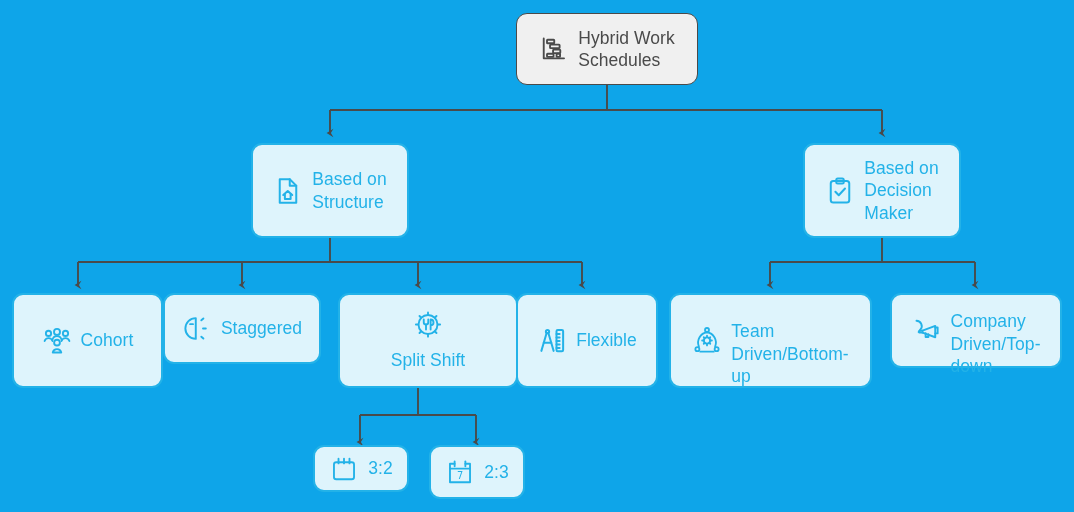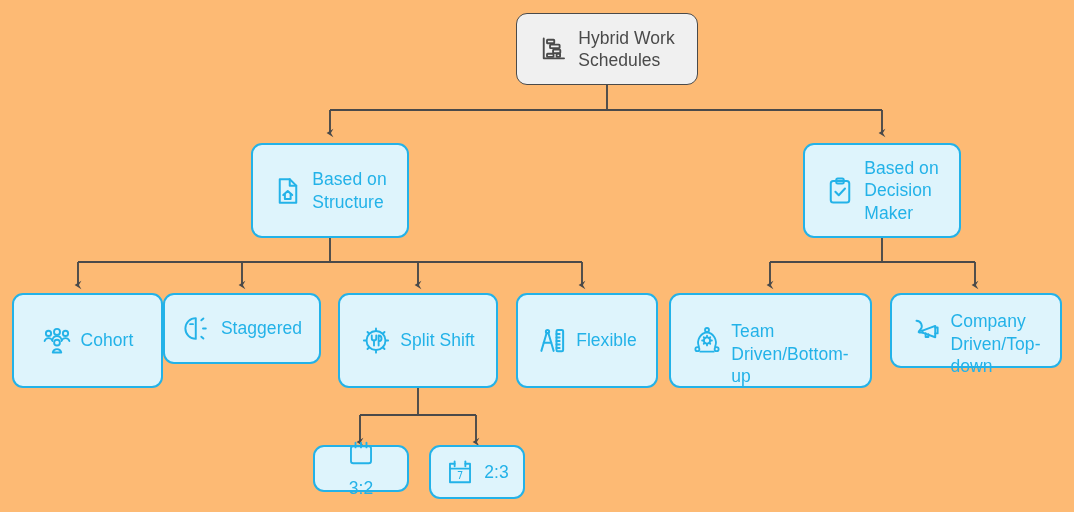--- a/index.html
+++ b/index.html
@@ -8,21 +8,21 @@
     padding: 0;
     background: #ffffff;
   }
   body {
     font-family: "Liberation Sans", sans-serif;
   }
   #canvas {
     position: relative;
     width: 1074px;
     height: 512px;
-    background: #fdba74;
+    background: #0ea5e9;
     overflow: hidden;
   }
   #edges {
     position: absolute;
     left: 0;
     top: 0;
     width: 1074px;
     height: 512px;
     pointer-events: none;
   }
@@ -177,21 +177,21 @@
         <path d="M11.4 3.4 a8.6 8.6 0 0 0 0 17.2 z"></path>
         <path d="M6.7 8.4 h2.4"></path>
         <path d="M16 5.2 l1.7 -1.5"></path>
         <path d="M17.4 12 h2.3"></path>
         <path d="M16 18.8 l1.7 1.5"></path>
       </svg>
     </span>
     <span class="node-label">Staggered</span>
   </div>
 
-  <div class="node blue" style="left:338px; top:293px; width:160px; height:95px;">
+  <div class="node blue" style="left:338px; top:293px; width:180px; height:95px;flex-direction:column;">
     <span class="node-icon">
       <svg width="31" height="31" viewBox="0 0 24 24" fill="none" stroke="#23b2e8" stroke-width="1.5" stroke-linecap="round" stroke-linejoin="round">
         <circle cx="12" cy="12" r="7.6"></circle>
         <path d="M12 2.3 v2"></path>
           <path d="M12 19.7 v2"></path>
         <path d="M2.3 12 h2"></path>
           <path d="M19.7 12 h2"></path>
         <path d="M5.2 5.2 l1.4 1.4"></path>
           <path d="M17.4 17.4 l1.4 1.4"></path>
         <path d="M18.8 5.2 l-1.4 1.4"></path>
@@ -254,21 +254,21 @@
         <path d="M9.2 12.1 h-2.4 v1.6 h2.4"></path>
         <path d="M19.4 9.6 h1.9 v4.7 h-1.9"></path>
         <path d="M11.7 14.1 v3.1 h2.2 v-2.3"></path>
       </svg>
     </span>
     <span class="node-label">Company
 Driven/Top-
 down</span>
   </div>
 
-  <div class="node blue leaf-small" style="left:313px; top:445px; width:96px; height:47px;flex-direction:column;">
+  <div class="node blue leaf-small" style="left:313px; top:445px; width:96px; height:47px;">
     <span class="node-icon">
       <svg width="28" height="28" viewBox="0 0 24 24" fill="none" stroke="#23b2e8" stroke-width="1.6" stroke-linecap="round" stroke-linejoin="round">
         <rect x="3.4" y="6.2" width="17.2" height="14.6" rx="2"></rect>
         <path d="M7.3 3.2 v4"></path>
         <path d="M12 3.2 v4"></path>
         <path d="M16.7 3.2 v4"></path>
       </svg>
     </span>
     <span class="node-label">3:2</span>
   </div>

